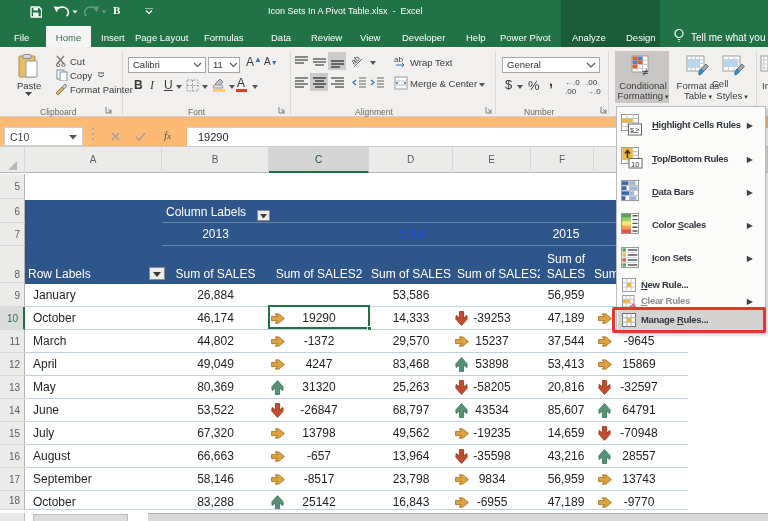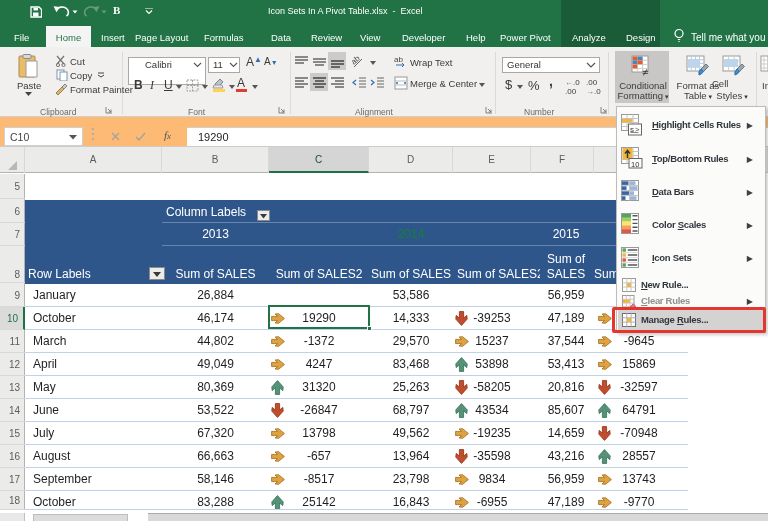--- a/index.html
+++ b/index.html
@@ -128,21 +128,21 @@
  <svg class="abs" style="left:55px;top:36px" width="13" height="12" viewBox="0 0 13 12">
       <path d="M1,10 l6,-6 2,2 -6,6 z" fill="#d8b66e" stroke="#a08040"></path>
       <path d="M7,4 l3,-3 2,2 -3,3 z" fill="#c8cdd4" stroke="#888"></path>
     </svg>
  <div class="abs rlabel" style="left:70px;top:37px">Format Painter</div>
  <div class="glabel" style="left:40px">Clipboard</div>
  <svg class="launch" style="left:105px" width="8" height="8" viewBox="0 0 8 8">
       <path d="M1,1 v6 h6 M3,3 l3,3 M6,3.5 v2.5 h-2.5" fill="none" stroke="#777" stroke-width="0.9"></path>
     </svg>
 
- <div class="combo" style="left:128px;top:10px;width:78px;height:28px;line-height:14px;padding-left:16px">Calibri</div>
+ <div class="combo" style="left:128px;top:10px;width:78px;height:16px;line-height:14px;padding-left:4px">Calibri</div>
  <svg class="chev" style="left:193px;top:15px" width="9" height="6" viewBox="0 0 9 6">
       <path d="M1,1 l3.5,3.5 L8,1" fill="none" stroke="#555" stroke-width="1.1"></path>
     </svg>
  <div class="combo" style="left:208px;top:10px;width:32px;height:16px;line-height:14px;padding-left:4px">11</div>
  <svg class="chev" style="left:229px;top:15px" width="9" height="6" viewBox="0 0 9 6">
       <path d="M1,1 l3.5,3.5 L8,1" fill="none" stroke="#555" stroke-width="1.1"></path>
     </svg>
  <div class="abs" style="left:246px;top:8px;font-size:12px;color:#3b3a39">A<span style="font-size:8px;vertical-align:4px;color:#2f6fb3">▲</span></div>
  <div class="abs" style="left:264px;top:9px;font-size:10px;color:#3b3a39">A<span style="font-size:7px;color:#2f6fb3">▼</span></div>
  <div class="abs" style="left:134px;top:31px;font-size:12px;font-weight:bold;color:#3b3a39">B</div>
@@ -334,21 +334,21 @@
  <div class="abs pivothdr" style="left:0;top:26px;width:663px;height:84px"></div>
  <div class="abs" style="left:137px;top:48px;width:526px;height:1px;background:rgba(255,255,255,0.28)"></div>
  <div class="abs" style="left:137px;top:71px;width:526px;height:1px;background:rgba(255,255,255,0.28)"></div>
  <div class="abs" style="left:141px;top:31px;font-size:12px;color:#fff">Column Labels</div>
  <div class="abs" style="left:232px;top:36px;width:13px;height:11px;background:#ececeb;border:1px solid #8a8a8a">
       <svg width="7" height="5" style="display:block;margin:3px auto 0" viewBox="0 0 7 5">
         <path d="M0,0 h7 l-3.5,4.5 z" fill="#3a3a3a"></path>
       </svg>
     </div>
  <div class="cellC" style="left:137px;top:53px;width:107px;color:#fff">2013</div>
- <div class="cellC" style="left:344px;top:53px;width:84px;color:#15803d">2014</div>
+ <div class="cellC" style="left:344px;top:53px;width:84px;color:#1d4ed8">2014</div>
  <div class="cellC" style="left:506px;top:53px;width:70px;color:#fff">2015</div>
  <div class="abs" style="left:3px;top:93px;font-size:12px;color:#fff">Row Labels</div>
  <div class="abs" style="left:124px;top:93px;width:16px;height:13px;background:#ececeb;border:1px solid #8a8a8a">
       <svg width="8" height="6" style="display:block;margin:4px auto 0" viewBox="0 0 8 6">
         <path d="M0,0 h8 l-4,5 z" fill="#3a3a3a"></path>
       </svg>
     </div>
  <div class="cellC" style="left:137px;top:93px;width:107px;color:#fff">Sum of SALES</div>
  <div class="cellC" style="left:244px;top:93px;width:100px;color:#fff">Sum of SALES2</div>
  <div class="cellC" style="left:344px;top:93px;width:84px;color:#fff">Sum of SALES</div>

